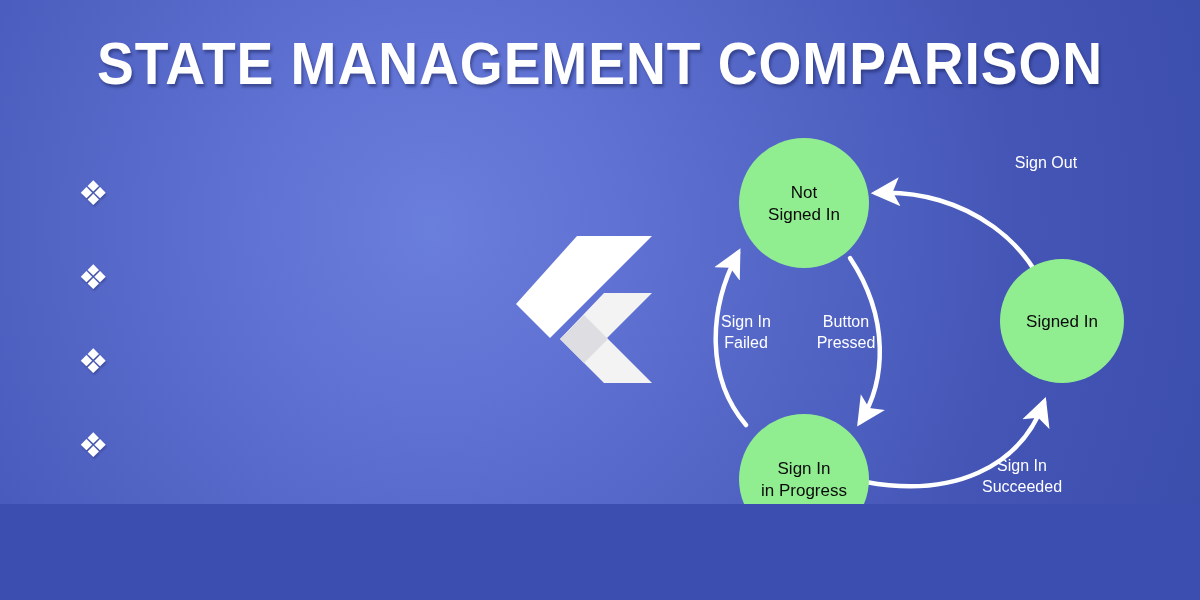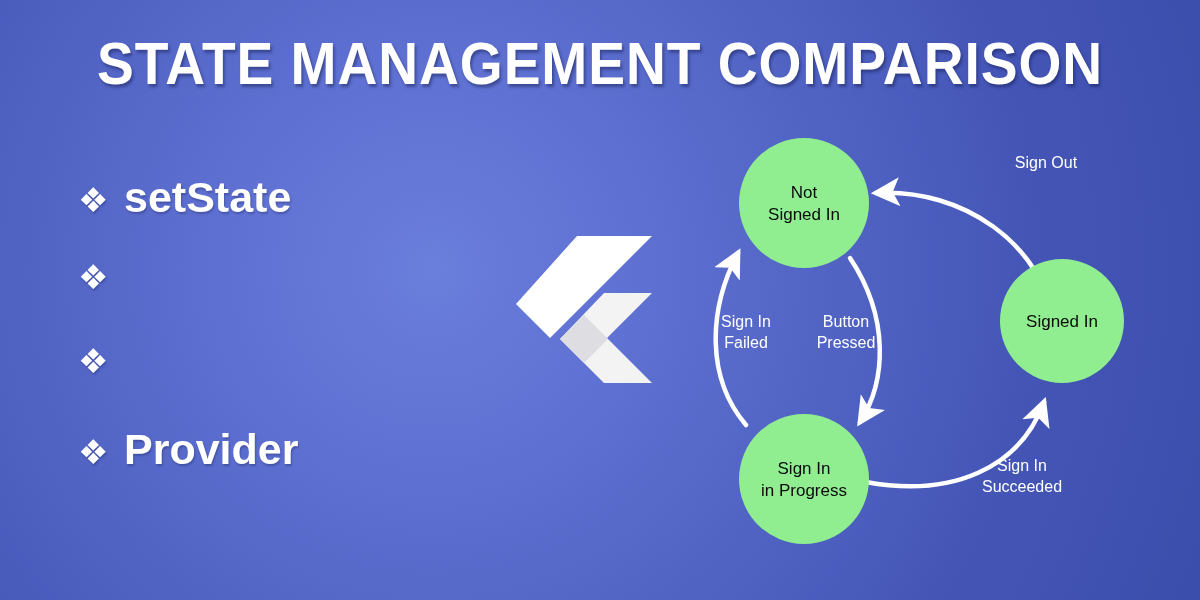--- a/index.html
+++ b/index.html
@@ -3,21 +3,21 @@
 <meta charset="utf-8">
 <style>
   html, body {
     margin: 0;
     padding: 0;
     background: #3c4fb0;
   }
   #canvas {
     position: relative;
     width: 1200px;
-    height: 600px;
+    height: 504px;
     overflow: hidden;
     font-family: "Liberation Sans", sans-serif;
     background:
       radial-gradient(circle at 36% 45%, #6a7edc 0%, #6072d3 22%, #5164c4 48%, #4455b6 72%, #3c4eac 100%);
   }
 
   
   #title {
     position: absolute;
     left: 0;
@@ -104,34 +104,32 @@
 <body>
 
 <div id="canvas">
 
   <div id="title">STATE MANAGEMENT COMPARISON</div>
 
   <div id="bullets">
 
     <div class="bullet-row">
       <span class="bullet-mark">❖</span>
-      <span class="bullet-label">setState</span>
     </div>
 
     <div class="bullet-row">
       <span class="bullet-mark">❖</span>
     </div>
 
     <div class="bullet-row">
       <span class="bullet-mark">❖</span>
     </div>
 
     <div class="bullet-row">
       <span class="bullet-mark">❖</span>
-      <span class="bullet-label">Provider</span>
     </div>
 
   </div>
 
   <div id="flutter-logo">
     <svg width="136" height="166" viewBox="0 0 136 166">
 
       <polygon points="61,0 136,0 34,102 0,68" fill="#ffffff"></polygon>
 
       <polygon points="88,57 136,57 91,102 136,147 88,147 44,103" fill="#f3f3f3"></polygon>

